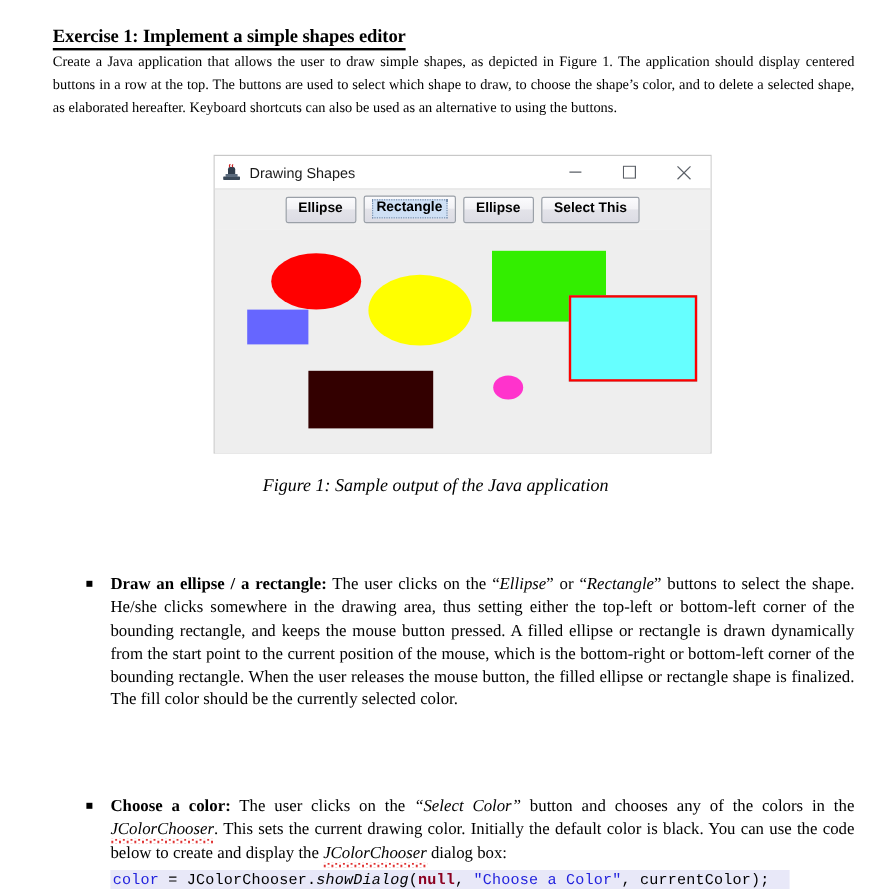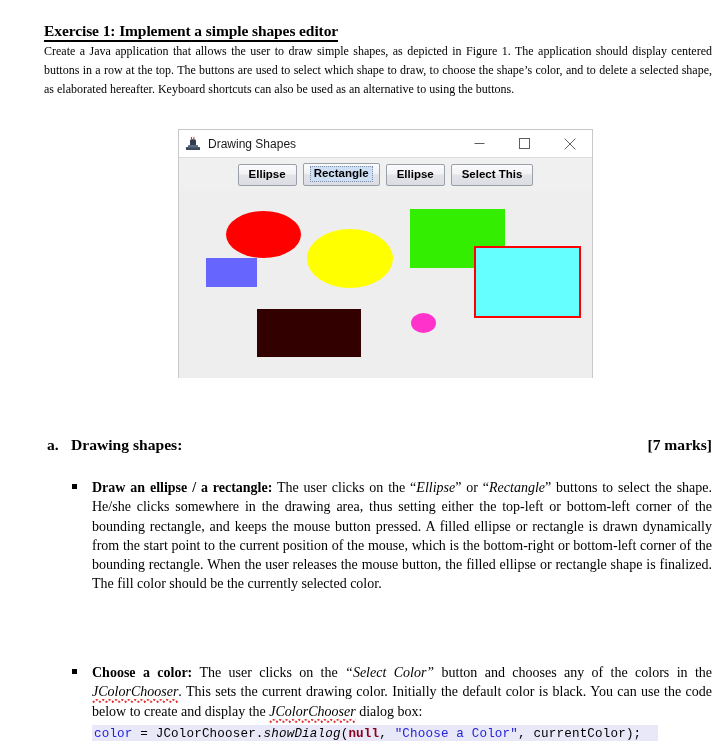--- a/index.html
+++ b/index.html
@@ -278,24 +278,22 @@
         <div class="shape ellipse" style="left: 47px; top: 20px; width: 75px; height: 47px; background: rgb(255, 0, 0);"></div>
         <div class="shape rect" style="left: 27px; top: 67px; width: 51px; height: 29px; background: rgb(102, 102, 255);"></div>
         <div class="shape ellipse" style="left: 128px; top: 38px; width: 86px; height: 59px; background: rgb(255, 255, 0);"></div>
         <div class="shape rect" style="left: 231px; top: 18px; width: 95px; height: 59px; background: rgb(51, 238, 0);"></div>
         <div class="shape rect sel" style="left: 295px; top: 55px; width: 107px; height: 72px; background: rgb(102, 255, 255); border-color: rgb(255, 0, 0);"></div>
         <div class="shape rect" style="left: 78px; top: 118px; width: 104px; height: 48px; background: rgb(51, 0, 0);"></div>
         <div class="shape ellipse" style="left: 232px; top: 122px; width: 25px; height: 20px; background: rgb(255, 51, 204);"></div>
       </div>
   </div>
 
-
-  <div class="sec-a">
-    <span class="lbl">a.</span><span>Drawing shapes:</span><span class="marks">[7 marks]</span>
-  </div>
+  <div class="fig-caption">Figure 1: Sample output of the Java application</div>
+
 
   <div class="bullet b1">
     <span class="bsq"></span>
     <b class="term">Draw an ellipse / a rectangle:</b><span> The user clicks on the “</span><i class="q">Ellipse</i><span>” or “</span><i class="q">Rectangle</i><span>” buttons to select the shape. He/she clicks somewhere in the drawing area, thus setting either the top-left or bottom-left corner of the bounding rectangle, and keeps the mouse button pressed. A filled ellipse or rectangle is drawn dynamically from the start point to the current position of the mouse, which is the bottom-right or bottom-left corner of the bounding rectangle. When the user releases the mouse button, the filled ellipse or rectangle shape is finalized. The fill color should be the currently selected color.</span>
   </div>
 
   <div class="bullet b2">
     <span class="bsq"></span>
     <b class="term">Choose a color:</b><span> The user clicks on the </span><i class="q">“Select Color”</i><span> button and chooses any of the colors in the </span><i class="q sq-under">JColorChooser</i><span>. This sets the current drawing color. Initially the default color is black. You can use the code below to create and display the </span><i class="q sq-under">JColorChooser</i><span> dialog box:</span>
   </div>

